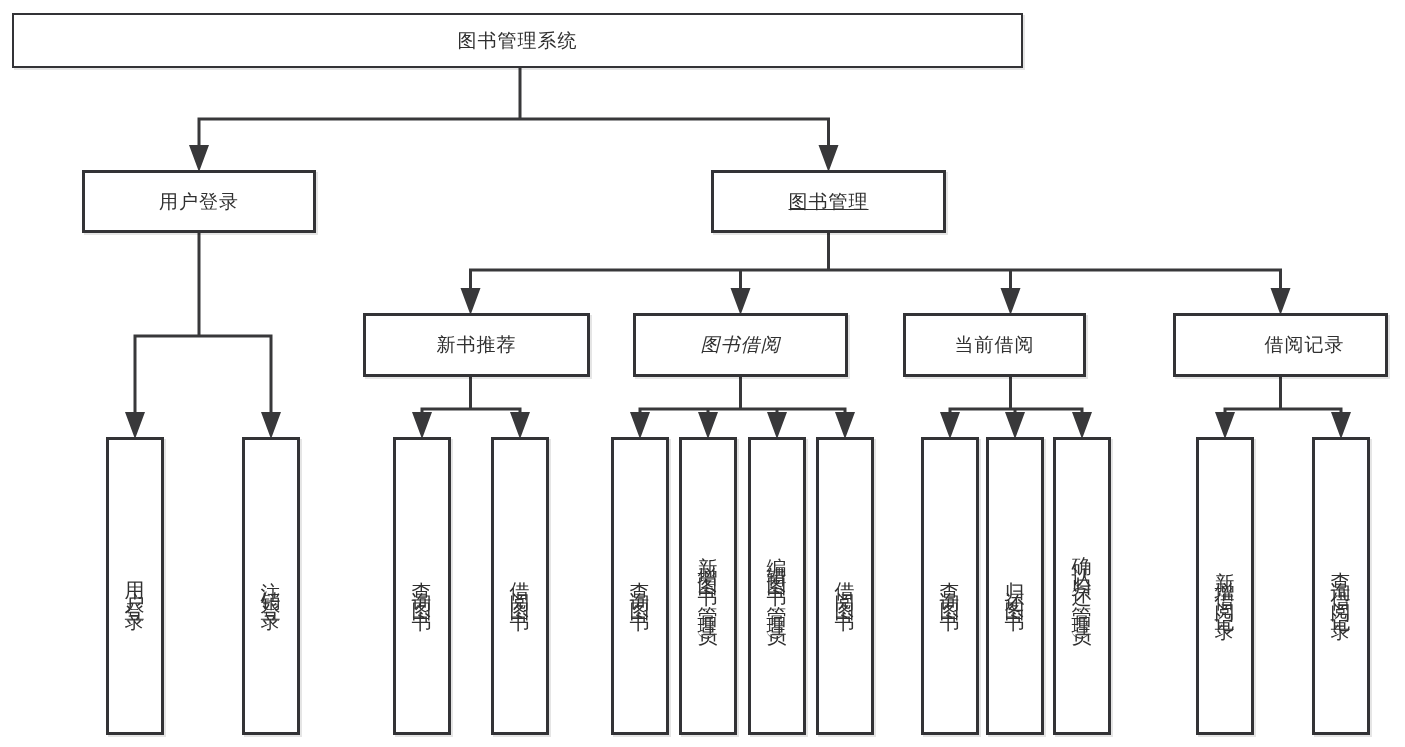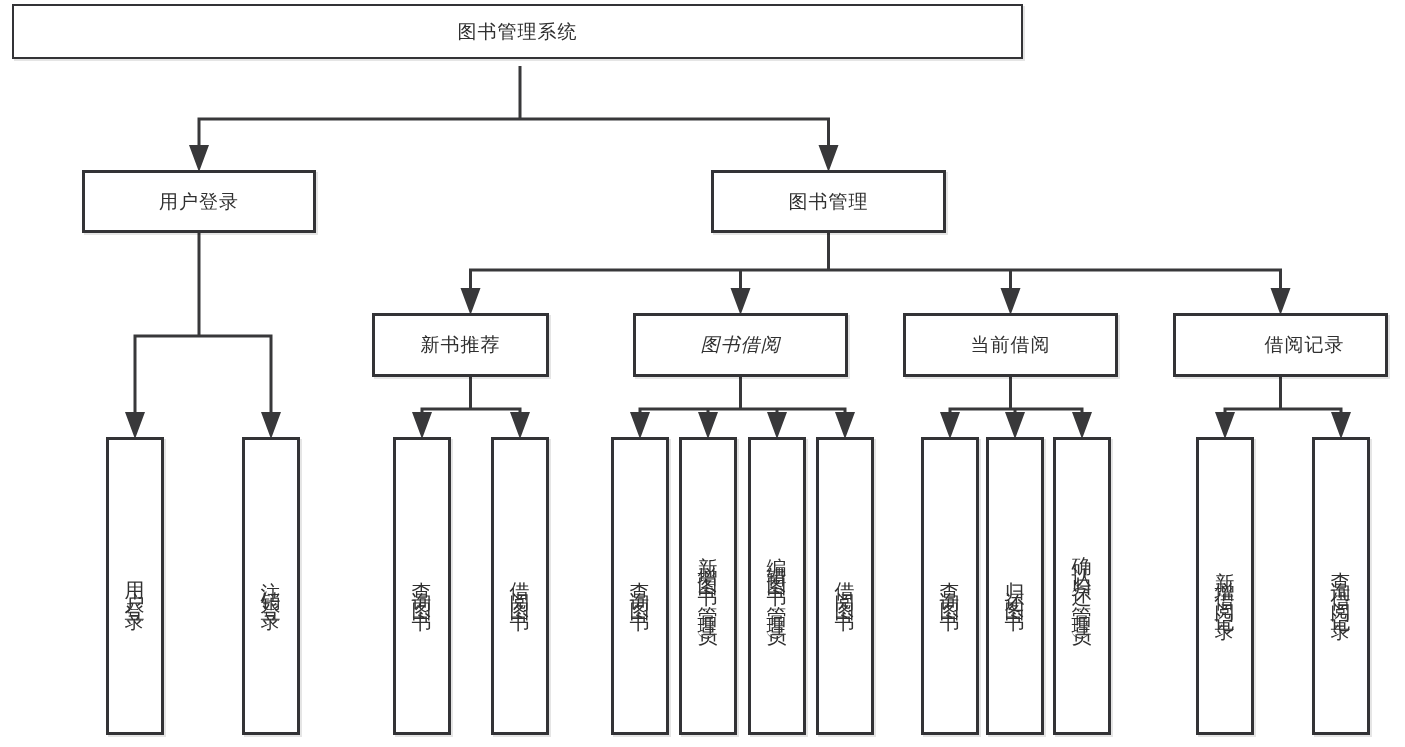--- a/index.html
+++ b/index.html
@@ -74,36 +74,36 @@
       <path d="M 470.5 375 V 409 M 420.5 409 H 521.5 M 422 409 V 427 M 520 409 V 427" fill="none" stroke="#38383a" stroke-width="3"></path>
       <path d="M 412 412 L 432 412 L 422 439 Z M 510 412 L 530 412 L 520 439 Z " fill="#38383a" stroke="none"></path>
       <path d="M 740.5 375 V 409 M 638.5 409 H 846.5 M 640 409 V 427 M 708 409 V 427 M 777 409 V 427 M 845 409 V 427" fill="none" stroke="#38383a" stroke-width="3"></path>
       <path d="M 630 412 L 650 412 L 640 439 Z M 698 412 L 718 412 L 708 439 Z M 767 412 L 787 412 L 777 439 Z M 835 412 L 855 412 L 845 439 Z " fill="#38383a" stroke="none"></path>
       <path d="M 1010.5 375 V 409 M 948.5 409 H 1083.5 M 950 409 V 427 M 1015 409 V 427 M 1082 409 V 427" fill="none" stroke="#38383a" stroke-width="3"></path>
       <path d="M 940 412 L 960 412 L 950 439 Z M 1005 412 L 1025 412 L 1015 439 Z M 1072 412 L 1092 412 L 1082 439 Z " fill="#38383a" stroke="none"></path>
       <path d="M 1280.5 375 V 409 M 1223.5 409 H 1342.5 M 1225 409 V 427 M 1341 409 V 427" fill="none" stroke="#38383a" stroke-width="3"></path>
       <path d="M 1215 412 L 1235 412 L 1225 439 Z M 1331 412 L 1351 412 L 1341 439 Z " fill="#38383a" stroke="none"></path>
     </svg>
   <div id="nodes">
-      <div class="node root" style="left: 12px; top: 4px; width: 1011px; height: 55px;">
+      <div class="node root" style="left: 12px; top: 13px; width: 1011px; height: 55px;">
         <span class="lbl">图书管理系统</span>
       </div>
       <div class="node" style="left: 82px; top: 170px; width: 234px; height: 63px;">
         <span class="lbl">用户登录</span>
       </div>
-      <div class="node" style="left: 711px; top: 170px; width: 235px; height: 63px;">
+      <div class="node" style="left: 711px; top: 170px; width: 235px; height: 63px; text-decoration: underline;">
         <span class="lbl">图书管理</span>
       </div>
-      <div class="node" style="left: 363px; top: 313px; width: 177px; height: 64px; margin-left: 9px;">
+      <div class="node" style="left: 363px; top: 313px; width: 227px; height: 64px;">
         <span class="lbl">新书推荐</span>
       </div>
       <div class="node" style="left: 633px; top: 313px; width: 215px; height: 64px; font-style: italic;">
         <span class="lbl">图书借阅</span>
       </div>
-      <div class="node" style="left: 903px; top: 313px; width: 215px; height: 64px;">
+      <div class="node" style="left: 903px; top: 313px; width: 183px; height: 64px;">
         <span class="lbl">当前借阅</span>
       </div>
       <div class="node" style="left: 1173px; top: 313px; width: 215px; height: 64px; padding-left: 48px;">
         <span class="lbl">借阅记录</span>
       </div>
       <div class="node vertical" style="left: 106px; top: 437px; width: 58px; height: 298px;">
         <span class="lbl">用户登录</span>
       </div>
       <div class="node vertical" style="left: 242px; top: 437px; width: 58px; height: 298px;">
         <span class="lbl">注销登录</span>

